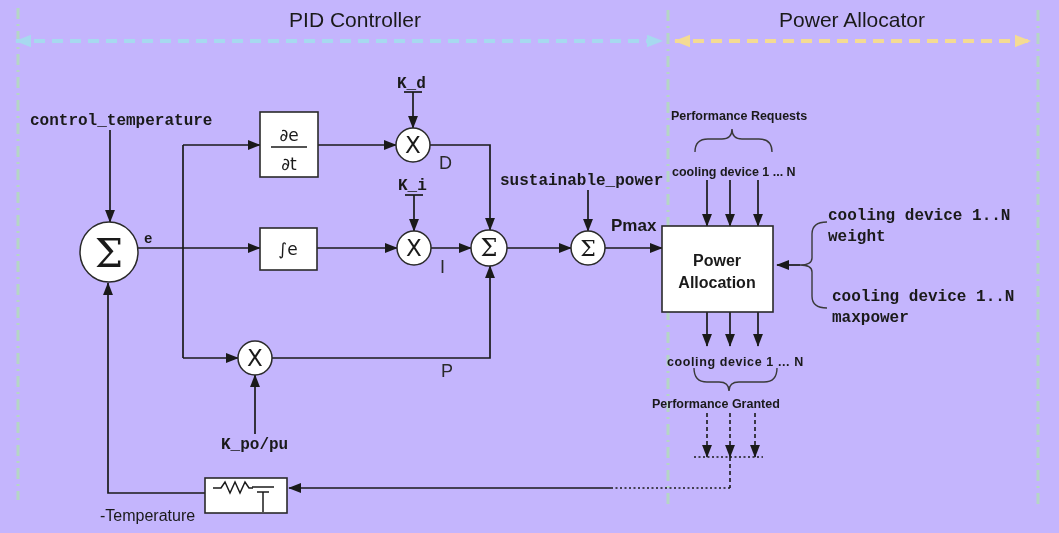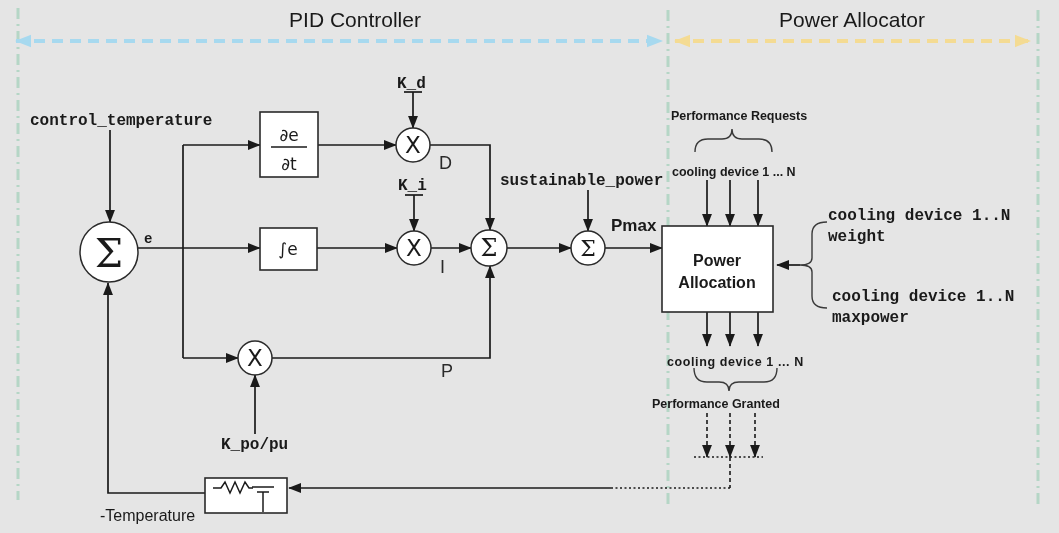--- a/index.html
+++ b/index.html
@@ -1,16 +1,16 @@
 <!DOCTYPE html>
 <html><head>
 <meta charset="utf-8">
 <style>
   html,body{margin:0;padding:0;background:#ffffff;}
-  .stage{position:relative;width:1059px;height:533px;background:#e5e5e5;overflow:hidden;
+  .stage{position:relative;width:1059px;height:533px;background:#c4b5fd;overflow:hidden;
          font-family:"Liberation Sans",sans-serif;}
   svg{position:absolute;left:0;top:0;}
   
   .w{stroke:#1a1a1a;stroke-width:1.7;fill:none;}
   .w2{stroke:#1a1a1a;stroke-width:1.5;fill:none;}
   .dash{stroke:#1a1a1a;stroke-width:1.6;fill:none;stroke-dasharray:4 3;}
   .dot{stroke:#1a1a1a;stroke-width:1.5;fill:none;stroke-dasharray:2 2.5;}
   .box{fill:#ffffff;stroke:#2a2a2a;stroke-width:1.6;}
   .node{fill:#ffffff;stroke:#2a2a2a;stroke-width:1.5;}
   .brace{stroke:#3a3a3a;stroke-width:1.4;fill:none;}

